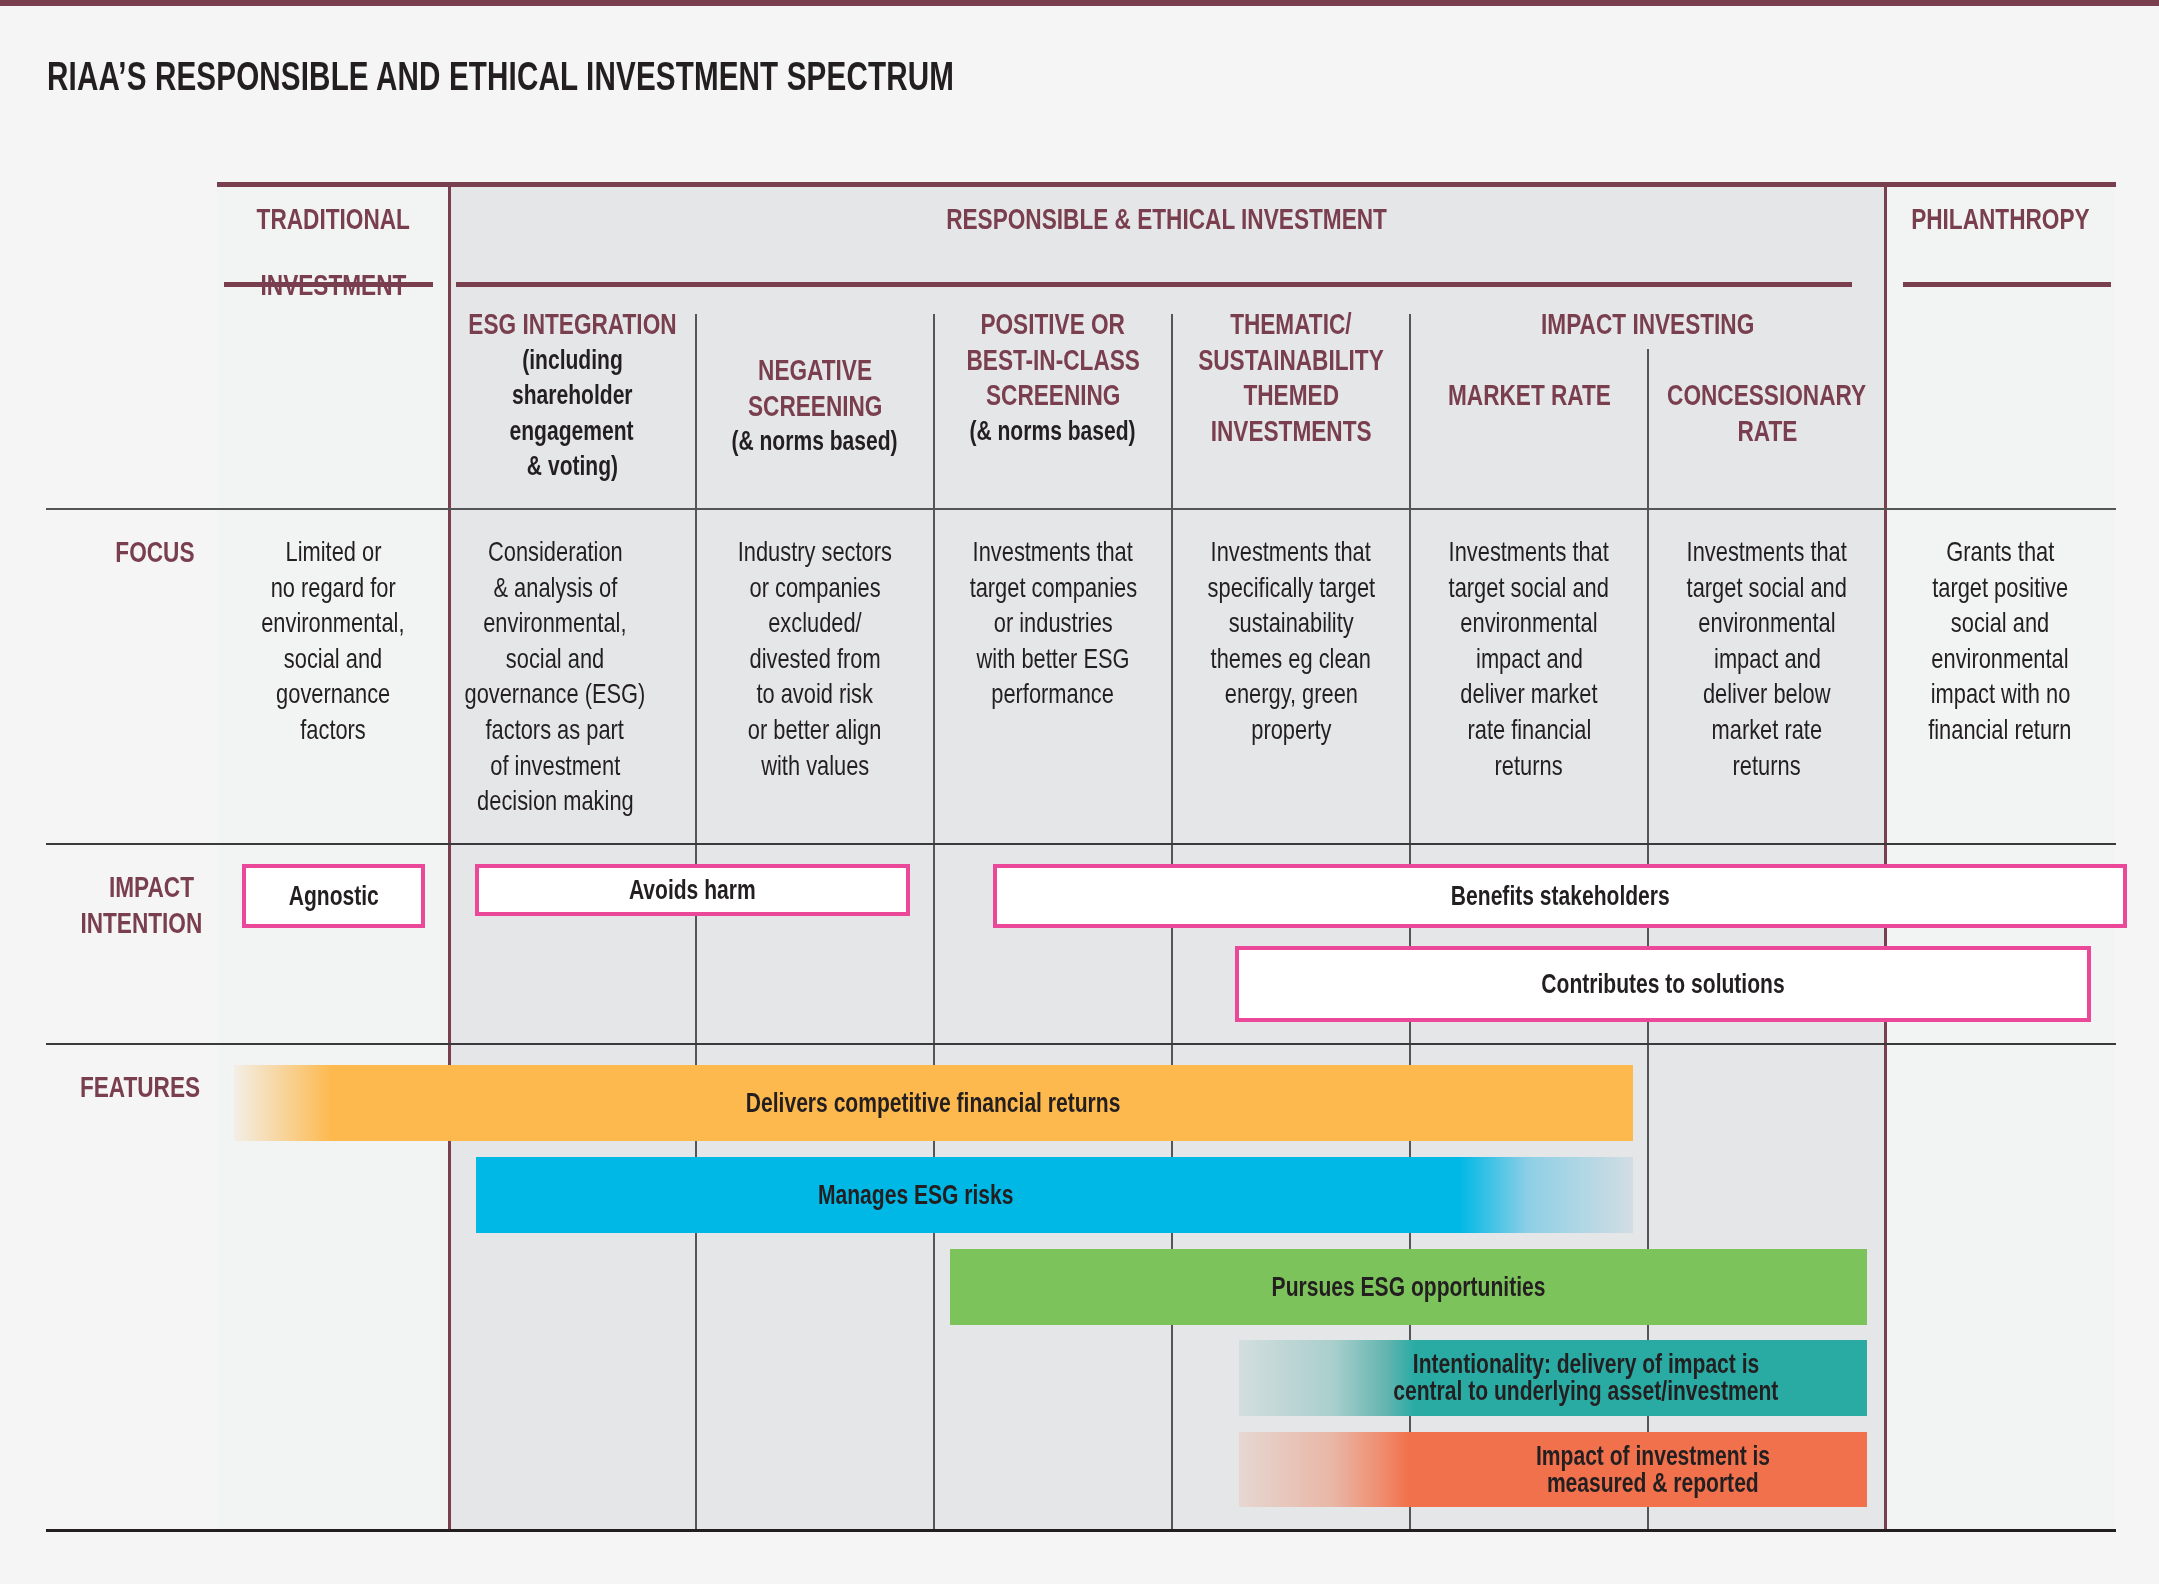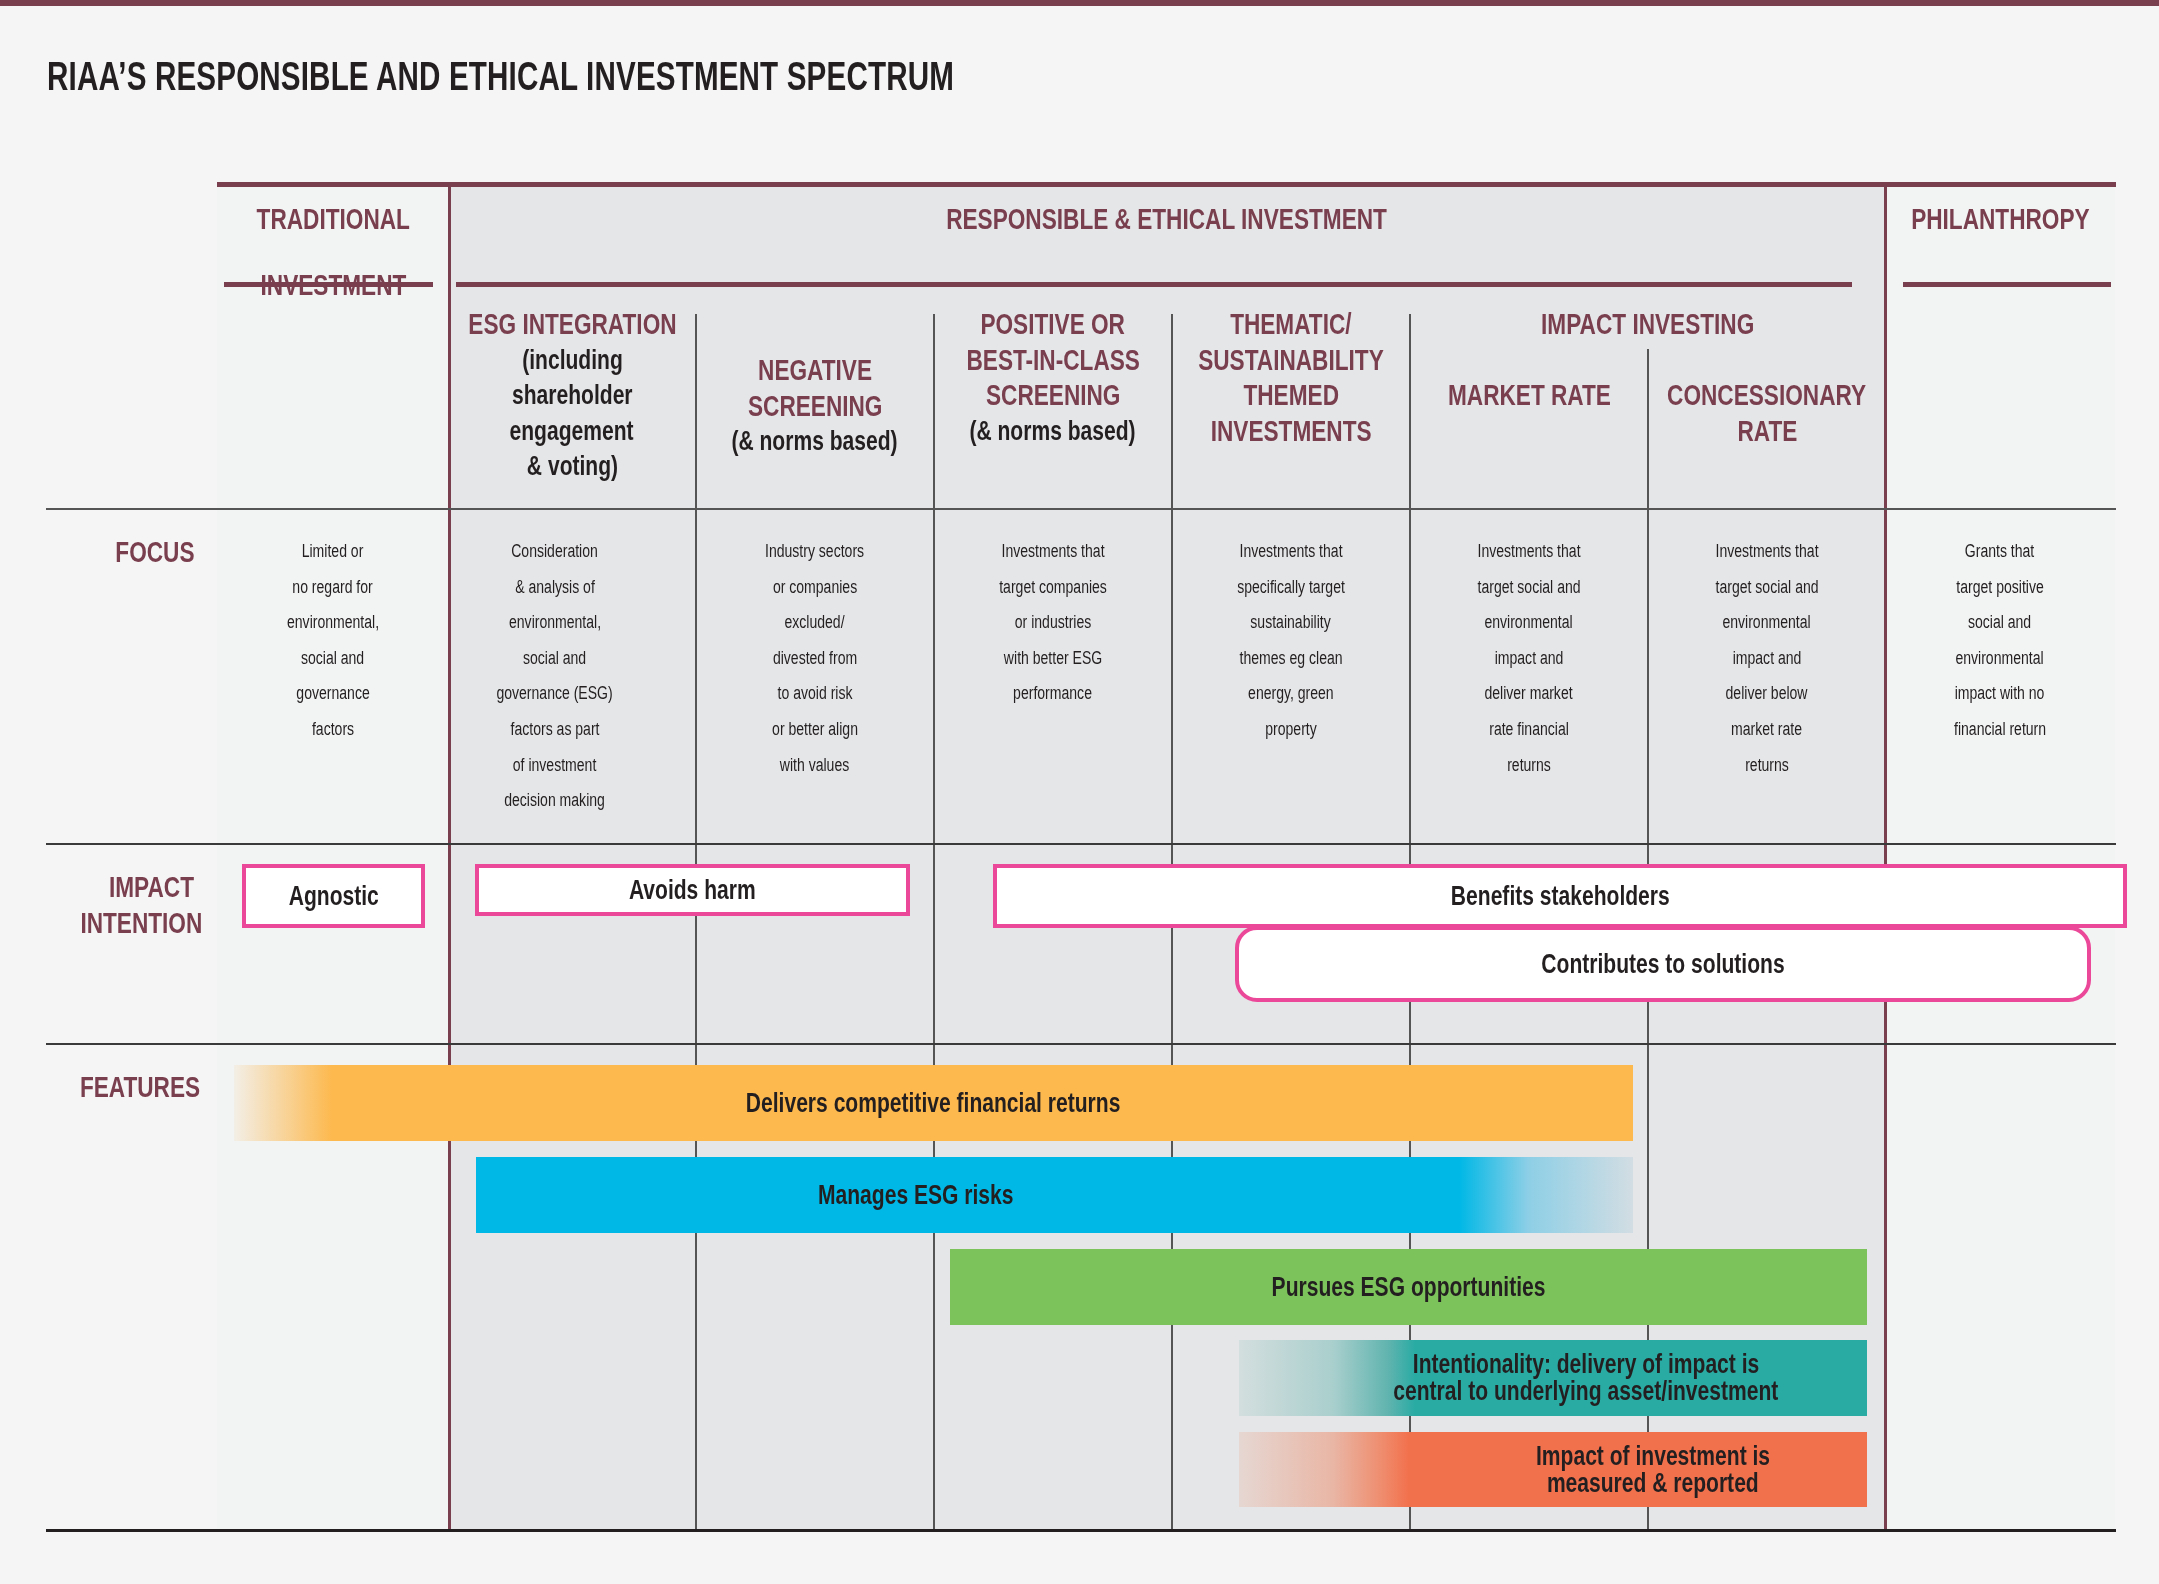--- a/index.html
+++ b/index.html
@@ -18,21 +18,21 @@
   .mline-h { background:#7A3F4F; height:5px; }
   .mline-v { background:#7A3F4F; width:3px; }
   .gline-h { background:#3a3a3a; height:2px; }
   .gline-v { background:#555; width:1.5px; }
 
   
   .cell { display:flex; flex-direction:column; align-items:center; text-align:center; }
   .cond { display:inline-block; transform:scaleX(0.78); transform-origin:center top; white-space:nowrap; }
   .hdr { color:#7A3F4F; font-weight:bold; font-size:29px; line-height:35.5px; }
   .hdr-sub { color:#231F20; font-weight:bold; font-size:27px; line-height:35.5px; }
-  .body-txt { color:#231F20; font-size:18px; line-height:35.6px; }
+  .body-txt { color:#231F20; font-size:28px; line-height:35.6px; }
   .rowlabel { color:#7A3F4F; font-weight:bold; font-size:29px; line-height:35.5px; text-align:right; }
   .rowlabel .cond { transform-origin:right top; }
 
   .ibox { background:#FFFFFF; border:4px solid #ec4899; box-sizing:border-box; display:flex; align-items:center; justify-content:center; }
   .ibox span { font-weight:bold; font-size:27px; transform:scaleX(0.78); white-space:nowrap; display:inline-block; }
 
   .bar { display:flex; align-items:center; justify-content:center; box-sizing:border-box; }
   .bar .lbl { font-weight:bold; font-size:27px; line-height:27px; transform:scaleX(0.78); white-space:nowrap; display:inline-block; text-align:center; color:#231F20; }
 </style>
 </head>
@@ -193,21 +193,21 @@
 
 <div class="abs ibox" style="left:242px; top:864px; width:183px; height:64px;">
   <span>Agnostic</span>
 </div>
 <div class="abs ibox" style="left:475px; top:864px; width:435px; height:52px;">
   <span>Avoids harm</span>
 </div>
 <div class="abs ibox" style="left:957px; top:864px; width:1134px; height:64px;margin-left:36px;">
   <span>Benefits stakeholders</span>
 </div>
-<div class="abs ibox" style="left:1235px; top:926px; width:856px; height:76px;border-radius:22px;">
+<div class="abs ibox" style="left:1235px; top:946px; width:856px; height:76px;">
   <span>Contributes to solutions</span>
 </div>
 
 <div class="abs bar" style="left:234px; top:1065px; width:1399px; height:76px; background:linear-gradient(to right, rgba(253,185,78,0.08) 0%, rgba(253,185,78,0.6) 4%, #FDB94E 7%, #FDB94E 100%);">
   <span class="lbl">Delivers competitive financial returns</span>
 </div>
 <div class="abs bar" style="left:476px; top:1157px; width:1157px; height:76px; background:linear-gradient(to right, #00B8E6 0%, #00B8E6 85%, #8ECFE6 91%, #D2DDE3 100%); justify-content:flex-start; padding-left:342px;">
   <span class="lbl" style="transform-origin:left center;">Manages ESG risks</span>
 </div>
 <div class="abs bar" style="left:950px; top:1249px; width:917px; height:76px; background:#7DC35B;">

